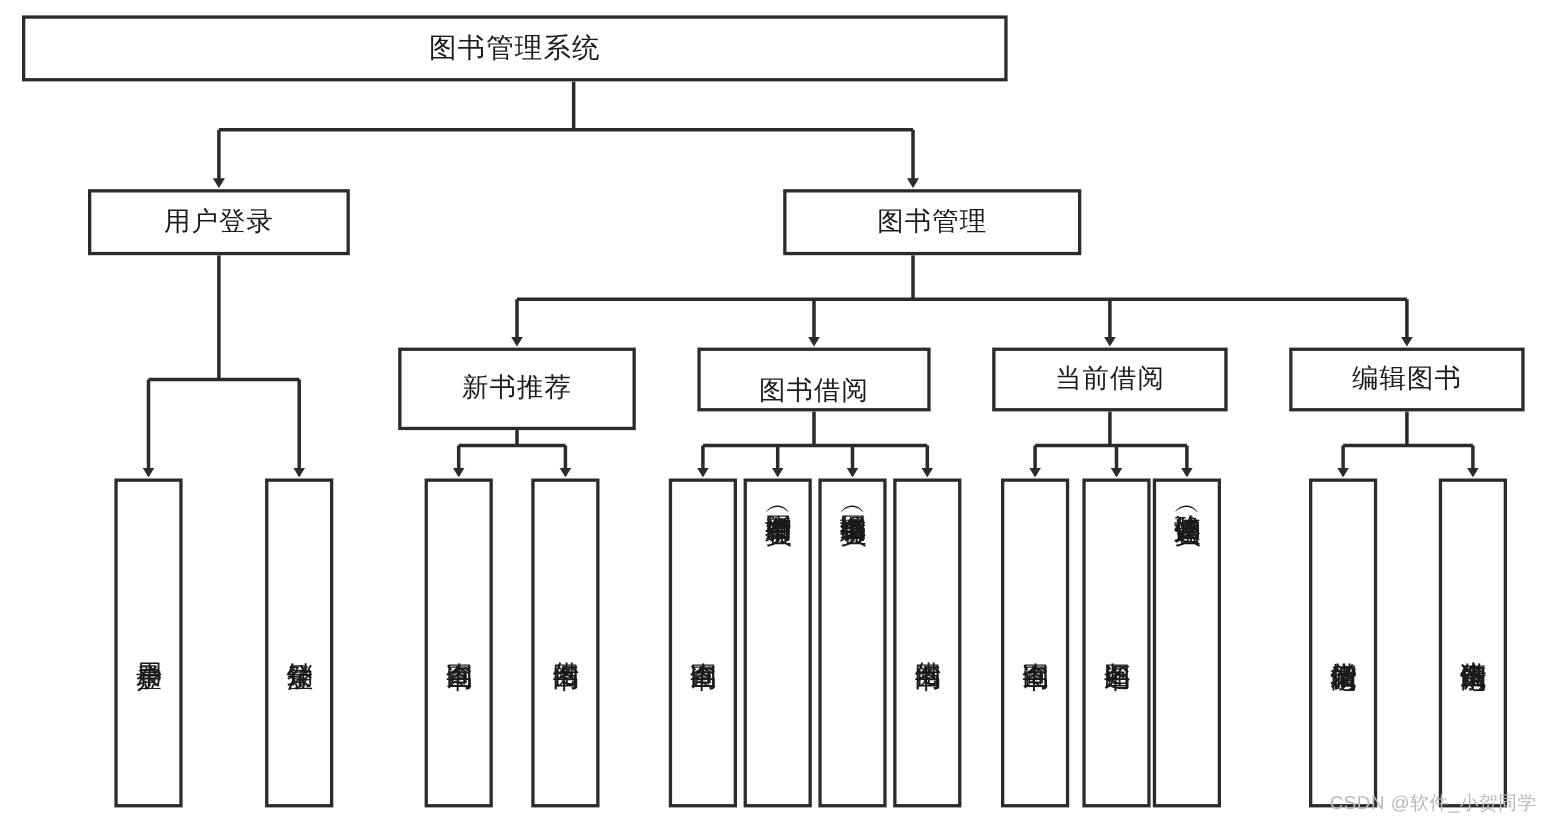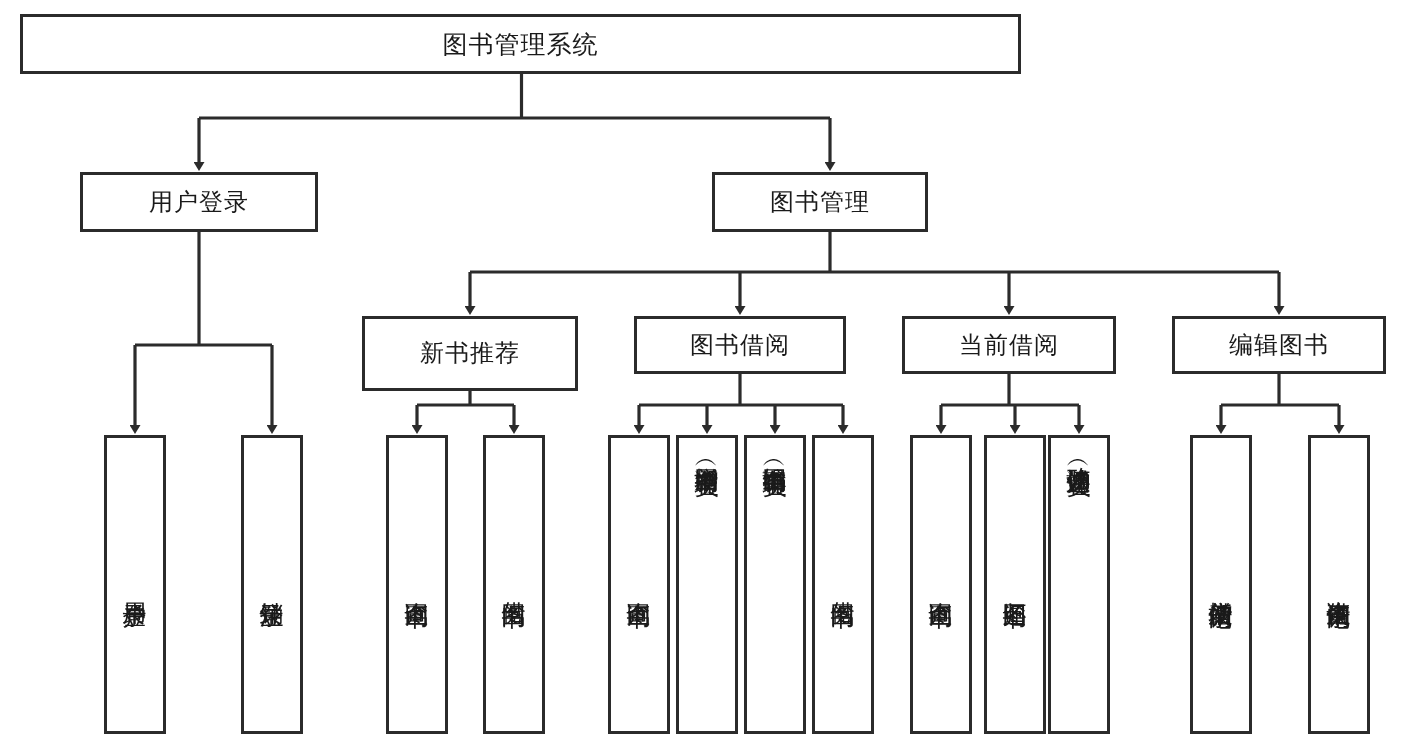--- a/index.html
+++ b/index.html
@@ -112,33 +112,33 @@
         <path d="M1015,405 L1015,426" marker-end="url(#arrowhead)"></path>
         <path d="M1079,405 L1079,426" marker-end="url(#arrowhead)"></path>
         <path d="M1279,374 L1279,405"></path>
         <path d="M1221,405 L1339,405"></path>
         <path d="M1221,405 L1221,426" marker-end="url(#arrowhead)"></path>
         <path d="M1339,405 L1339,426" marker-end="url(#arrowhead)"></path>
       </g>
   </svg>
 
   <div id="nodes-layer">
-      <div class="node node-h node-root" style="left: 20px; top: 14px; width: 1001px; height: 60px;">
+      <div class="node node-h node-root" style="left: 20px; top: 14px; width: 896px; height: 60px;">
         <span>图书管理系统</span>
       </div>
       <div class="node node-h" style="left: 80px; top: 172px; width: 238px; height: 60px;">
         <span>用户登录</span>
       </div>
-      <div class="node node-h" style="left: 712px; top: 172px; width: 216px; height: 60px;">
+      <div class="node node-h" style="left: 712px; top: 172px; width: 271px; height: 60px;">
         <span>图书管理</span>
       </div>
       <div class="node node-h" style="left: 362px; top: 316px; width: 216px; height: 75px;">
         <span>新书推荐</span>
       </div>
-      <div class="node node-h" style="left: 634px; top: 316px; width: 212px; height: 58px;">
+      <div class="node node-h" style="left: 634px; top: 316px; width: 212px; height: 58px; align-items: flex-end;">
         <span>图书借阅</span>
       </div>
       <div class="node node-h" style="left: 902px; top: 316px; width: 214px; height: 58px; justify-content: center;">
         <span>当前借阅</span>
       </div>
       <div class="node node-h" style="left: 1172px; top: 316px; width: 214px; height: 58px;">
         <span>编辑图书</span>
       </div>
       <div class="node node-v center-v" style="left: 104px; top: 435px; width: 62px; height: 299px;">
         <span>用户登录</span>
@@ -174,13 +174,14 @@
         <span>确认归还（管理员）</span>
       </div>
       <div class="node node-v center-v" style="left: 1190px; top: 435px; width: 62px; height: 299px;">
         <span>新增借阅记录</span>
       </div>
       <div class="node node-v center-v" style="left: 1308px; top: 435px; width: 62px; height: 299px;">
         <span>查询借阅记录</span>
       </div>
     </div>
 
+  <div id="watermark">CSDN @软件_小贺同学</div>
 </div>
 
 </body></html>

